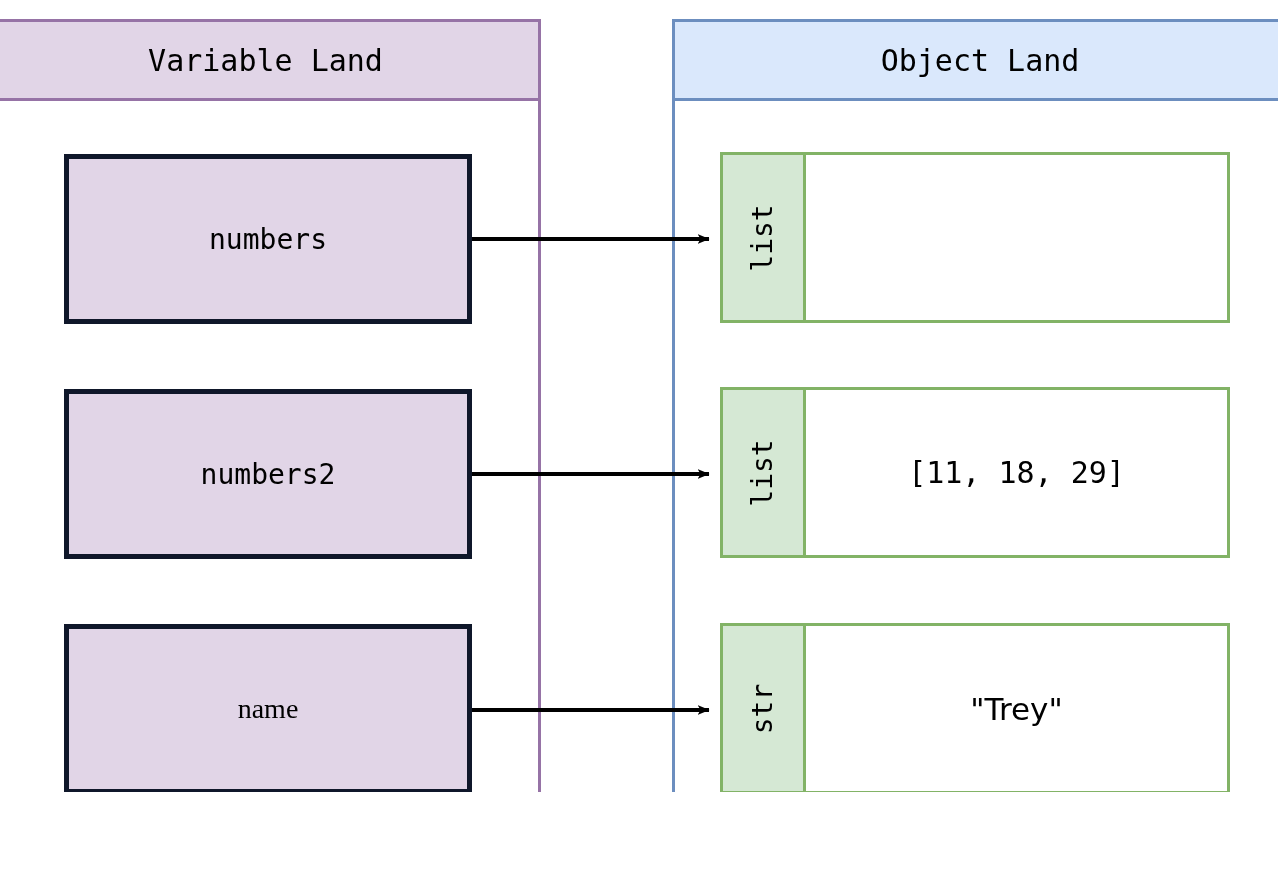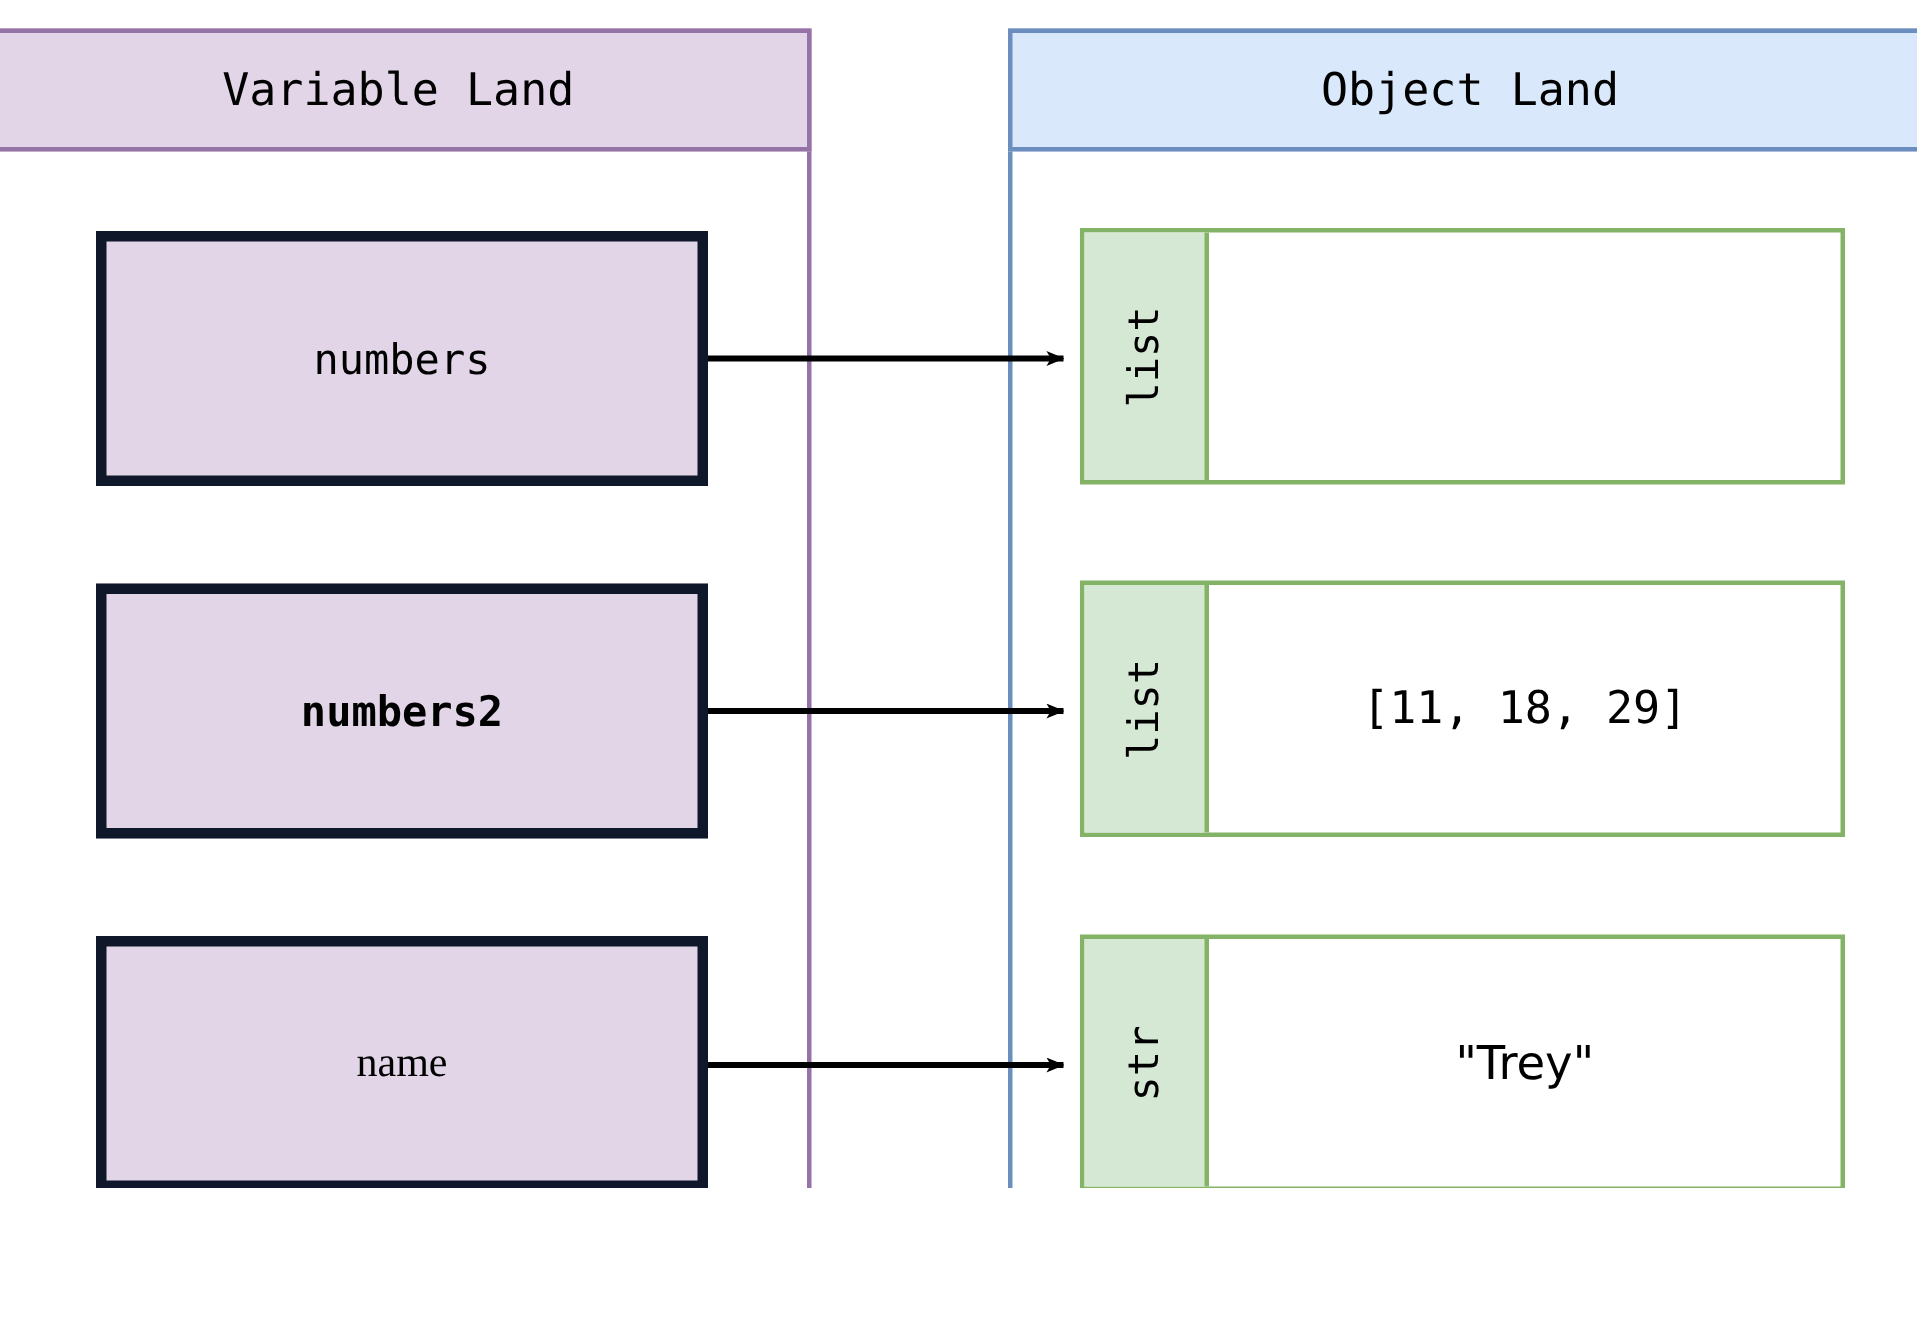--- a/index.html
+++ b/index.html
@@ -63,29 +63,29 @@
   }
 
   
   .var-box {
     position: absolute;
     box-sizing: border-box;
     left: 64px;
     width: 408px;
     height: 170px;
     background: #e1d5e7;
-    border: 7px solid #0f172a;
+    border: 5px solid #0f172a;
     display: flex;
     align-items: center;
     justify-content: center;
     font-size: 28px;
     color: #000000;
   }
   .var-row-0 { top: 154px; }
-  .var-row-1 { top: 389px; font-weight: bold; }
+  .var-row-1 { top: 389px; }
   .var-row-2 { top: 624px; font-family: Liberation Serif, serif; }
 
   
   .obj-box {
     position: absolute;
     box-sizing: border-box;
     left: 720px;
     width: 510px;
     height: 171px;
     background: #ffffff;

